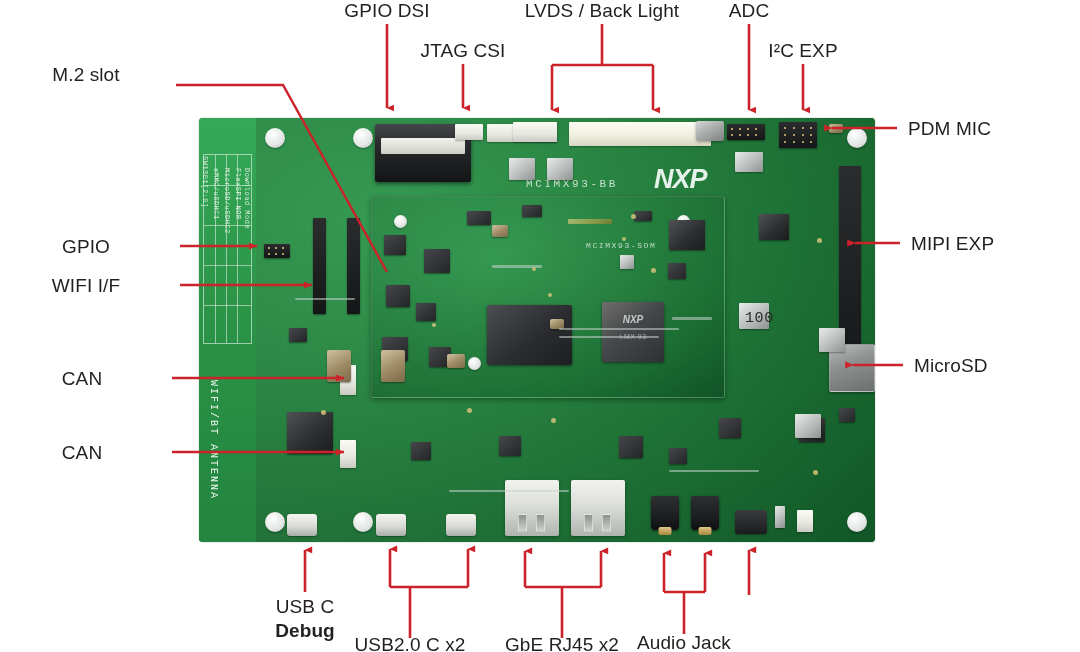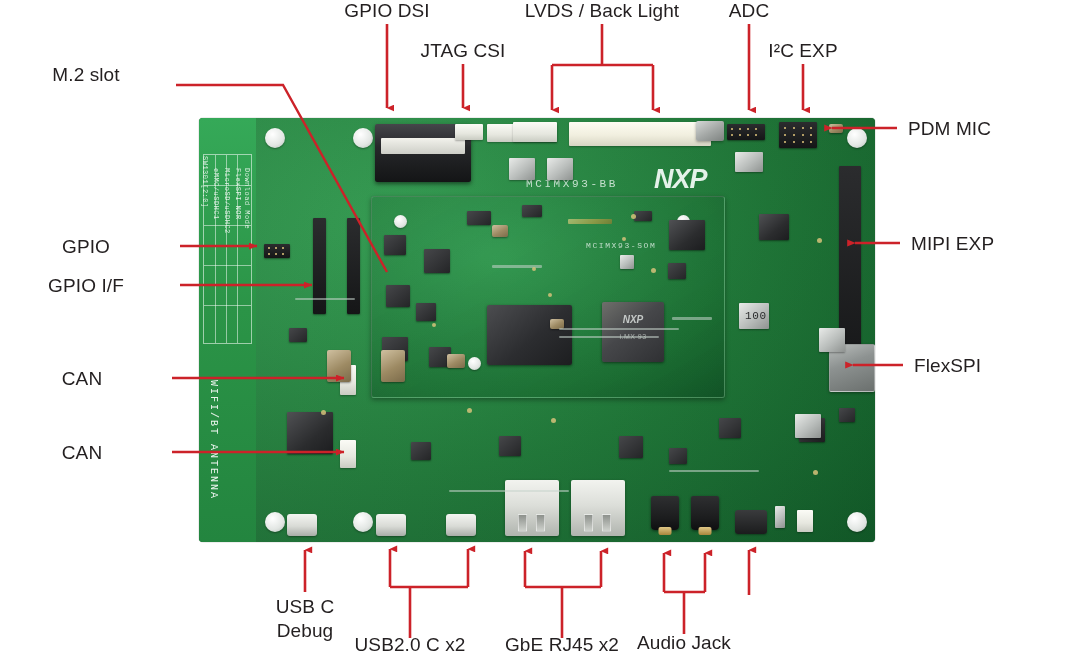--- a/index.html
+++ b/index.html
@@ -385,21 +385,21 @@
     <div class="part ic sm" style="left:90px;  top:210px; width:18px; height:14px;"></div>
     <div class="part ic sm" style="left:470px; top:330px; width:18px; height:16px;"></div>
     <div class="part ic sm" style="left:640px; top:290px; width:16px; height:14px;"></div>
 
     <div class="part silver" style="left:536px; top:34px; width:28px; height:20px;"></div>
     <div class="part silver" style="left:596px; top:296px; width:26px; height:24px;"></div>
     <div class="part silver" style="left:620px; top:210px; width:26px; height:24px;"></div>
     <div class="part silver" style="left:310px; top:40px; width:26px; height:22px;"></div>
     <div class="part silver" style="left:348px; top:40px; width:26px; height:22px;"></div>
     <div class="part silver" style="left:540px; top:185px; width:30px; height:26px;"></div>
-    <div class="silk" style="left:546px; top:192px; font-size:11px; letter-spacing:0.6px; color:#2a2b2c;">100</div>
+    <div class="silk" style="left:546px; top:192px; font-size:15px; letter-spacing:0.6px; color:#2a2b2c;">100</div>
 
     <div class="cap" style="left:548px; top:248px; width:24px; height:24px;"></div>
     <div class="cap" style="left:544px; top:280px; width:22px; height:22px;"></div>
     <div class="cap" style="left:572px; top:286px; width:20px; height:20px;"></div>
     <div class="cap" style="left:566px; top:312px; width:18px; height:18px;"></div>
 
     <div class="part inductor" style="left:128px; top:232px; width:24px; height:32px;"></div>
     <div class="part inductor" style="left:182px; top:232px; width:24px; height:32px;"></div>
     <div class="part inductor" style="left:248px; top:236px; width:18px; height:14px;"></div>
 
@@ -495,32 +495,32 @@
   <div class="label center" style="left:482px; top:0px; width:240px;">LVDS / Back Light</div>
 
   <div class="label center" style="left:713px; top:40px; width:180px;">I²C EXP</div>
 
   <div class="label center" style="left:669px; top:0px; width:160px;">ADC</div>
 
   <div class="label" style="left:908px; top:118px;">PDM MIC</div>
 
   <div class="label" style="left:911px; top:233px;">MIPI EXP</div>
 
-  <div class="label" style="left:914px; top:355px;">FlexSPI</div>
+  <div class="label" style="left:914px; top:355px;">MicroSD</div>
 
   <div class="label right" style="left:0px; top:236px; width:172px;">GPIO</div>
 
-  <div class="label right" style="left:0px; top:275px; width:172px;">GPIO I/F</div>
+  <div class="label right" style="left:0px; top:275px; width:172px;">WIFI I/F</div>
 
   <div class="label right" style="left:0px; top:368px; width:164px;">CAN</div>
 
   <div class="label right" style="left:0px; top:442px; width:164px;">CAN</div>
 
   <div class="label center" style="left:215px; top:596px; width:180px;">USB C</div>
-  <div class="label center" style="left:215px; top:620px; width:180px;">Debug</div>
+  <div class="label center" style="left:215px; top:620px; width:180px;font-weight:bold;">Debug</div>
 
   <div class="label center" style="left:310px; top:634px; width:200px;">USB2.0 C x2</div>
 
   <div class="label center" style="left:462px; top:634px; width:200px;">GbE RJ45 x2</div>
 
   <div class="label center" style="left:594px; top:632px; width:180px;">Audio Jack</div>
 
 
 </div>
 

